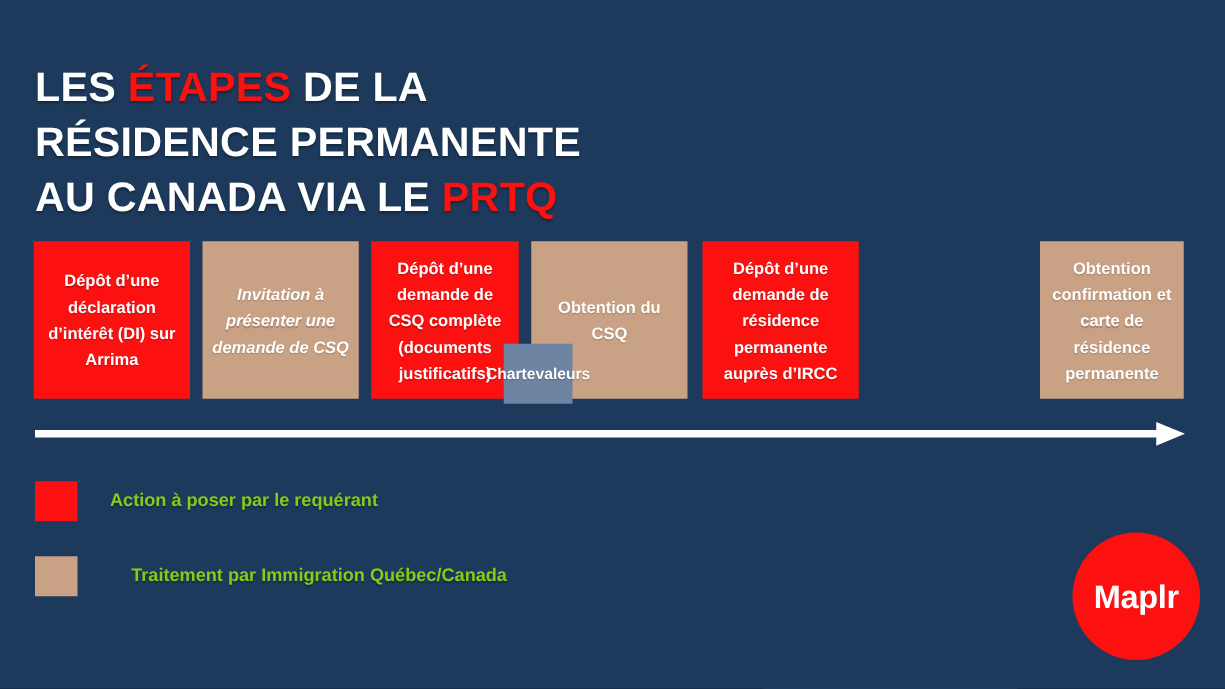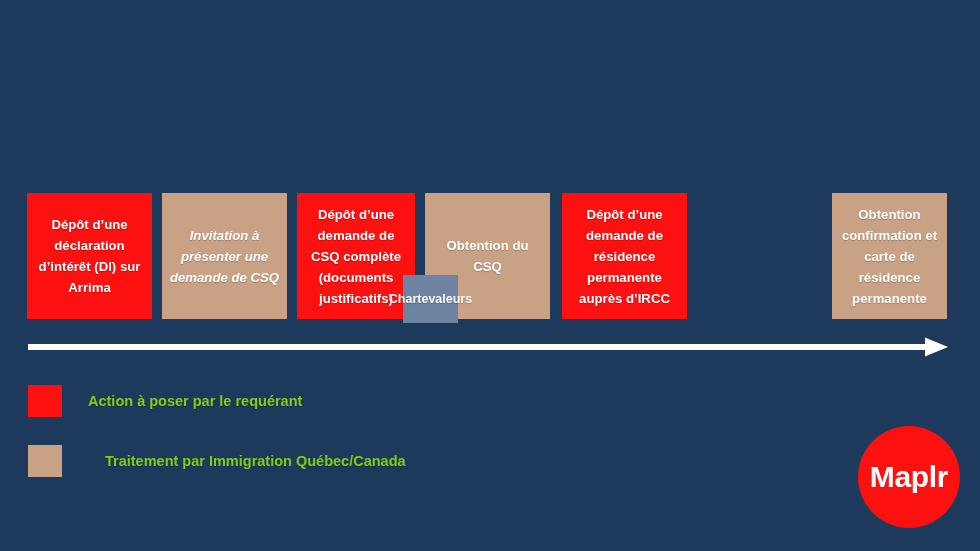--- a/index.html
+++ b/index.html
@@ -140,31 +140,36 @@
     top: 426px;
     width: 102px;
     height: 102px;
     border-radius: 50%;
     background: #fc1010;
     display: flex;
     align-items: center;
     justify-content: center;
   }
   .logo-text {
-    font-size: 30px;
+    font-size: 26px;
     font-weight: bold;
     color: #ffffff;
     letter-spacing: -0.3px;
   }
 </style>
 </head>
 <body>
 
 <div class="canvas">
 
+  <h1 class="title">
+    <span class="line"><span>LES </span><span class="accent">ÉTAPES</span><span> DE LA</span></span>
+    <span class="line">RÉSIDENCE PERMANENTE</span>
+    <span class="line"><span>AU CANADA VIA LE </span><span class="accent">PRTQ</span></span>
+  </h1>
 
   <div class="steps">
     <div class="step red step-1">
       <span class="txt">Dépôt d’une déclaration d’intérêt (DI) sur Arrima</span>
     </div>
     <div class="step tan step-2">
       <span class="txt">Invitation à présenter une demande de CSQ</span>
     </div>
     <div class="step red step-3">
       <span class="txt">Dépôt d’une demande de CSQ complète (documents justificatifs)</span>

